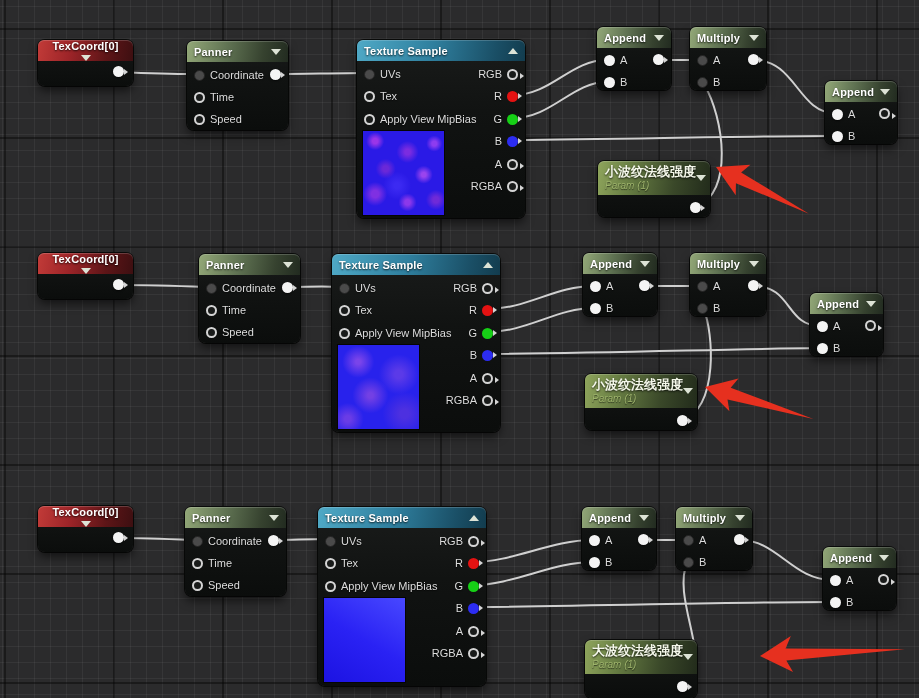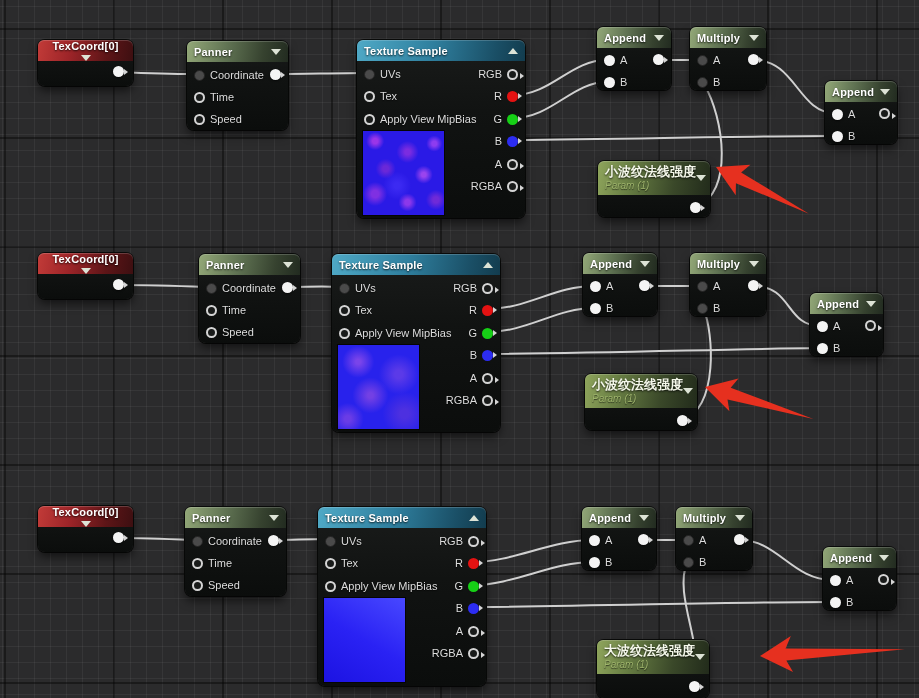--- a/index.html
+++ b/index.html
@@ -476,21 +476,21 @@
         <span class="pin solid"></span>
         <span class="pl">A</span>
       </div>
     <div class="prow in" style="top:49px">
         <span class="pin solid"></span>
         <span class="pl">B</span>
       </div>
     <span class="pin hollow pout opin" style="right:7px;top:27px"></span>
   </div>
 
-  <div class="node" style="left:597px;top:640px;width:112px;height:58px">
+  <div class="node" style="left:585px;top:640px;width:112px;height:58px">
     <div class="hdr param">
       <span class="ptxt">
         <span class="pt">大波纹法线强度</span>
         <span class="ps">Param (1)</span>
       </span>
       <span class="tri"></span>
     </div>
     <span class="pin solid pout opin" style="right:9px;top:41px"></span>
   </div>
 

